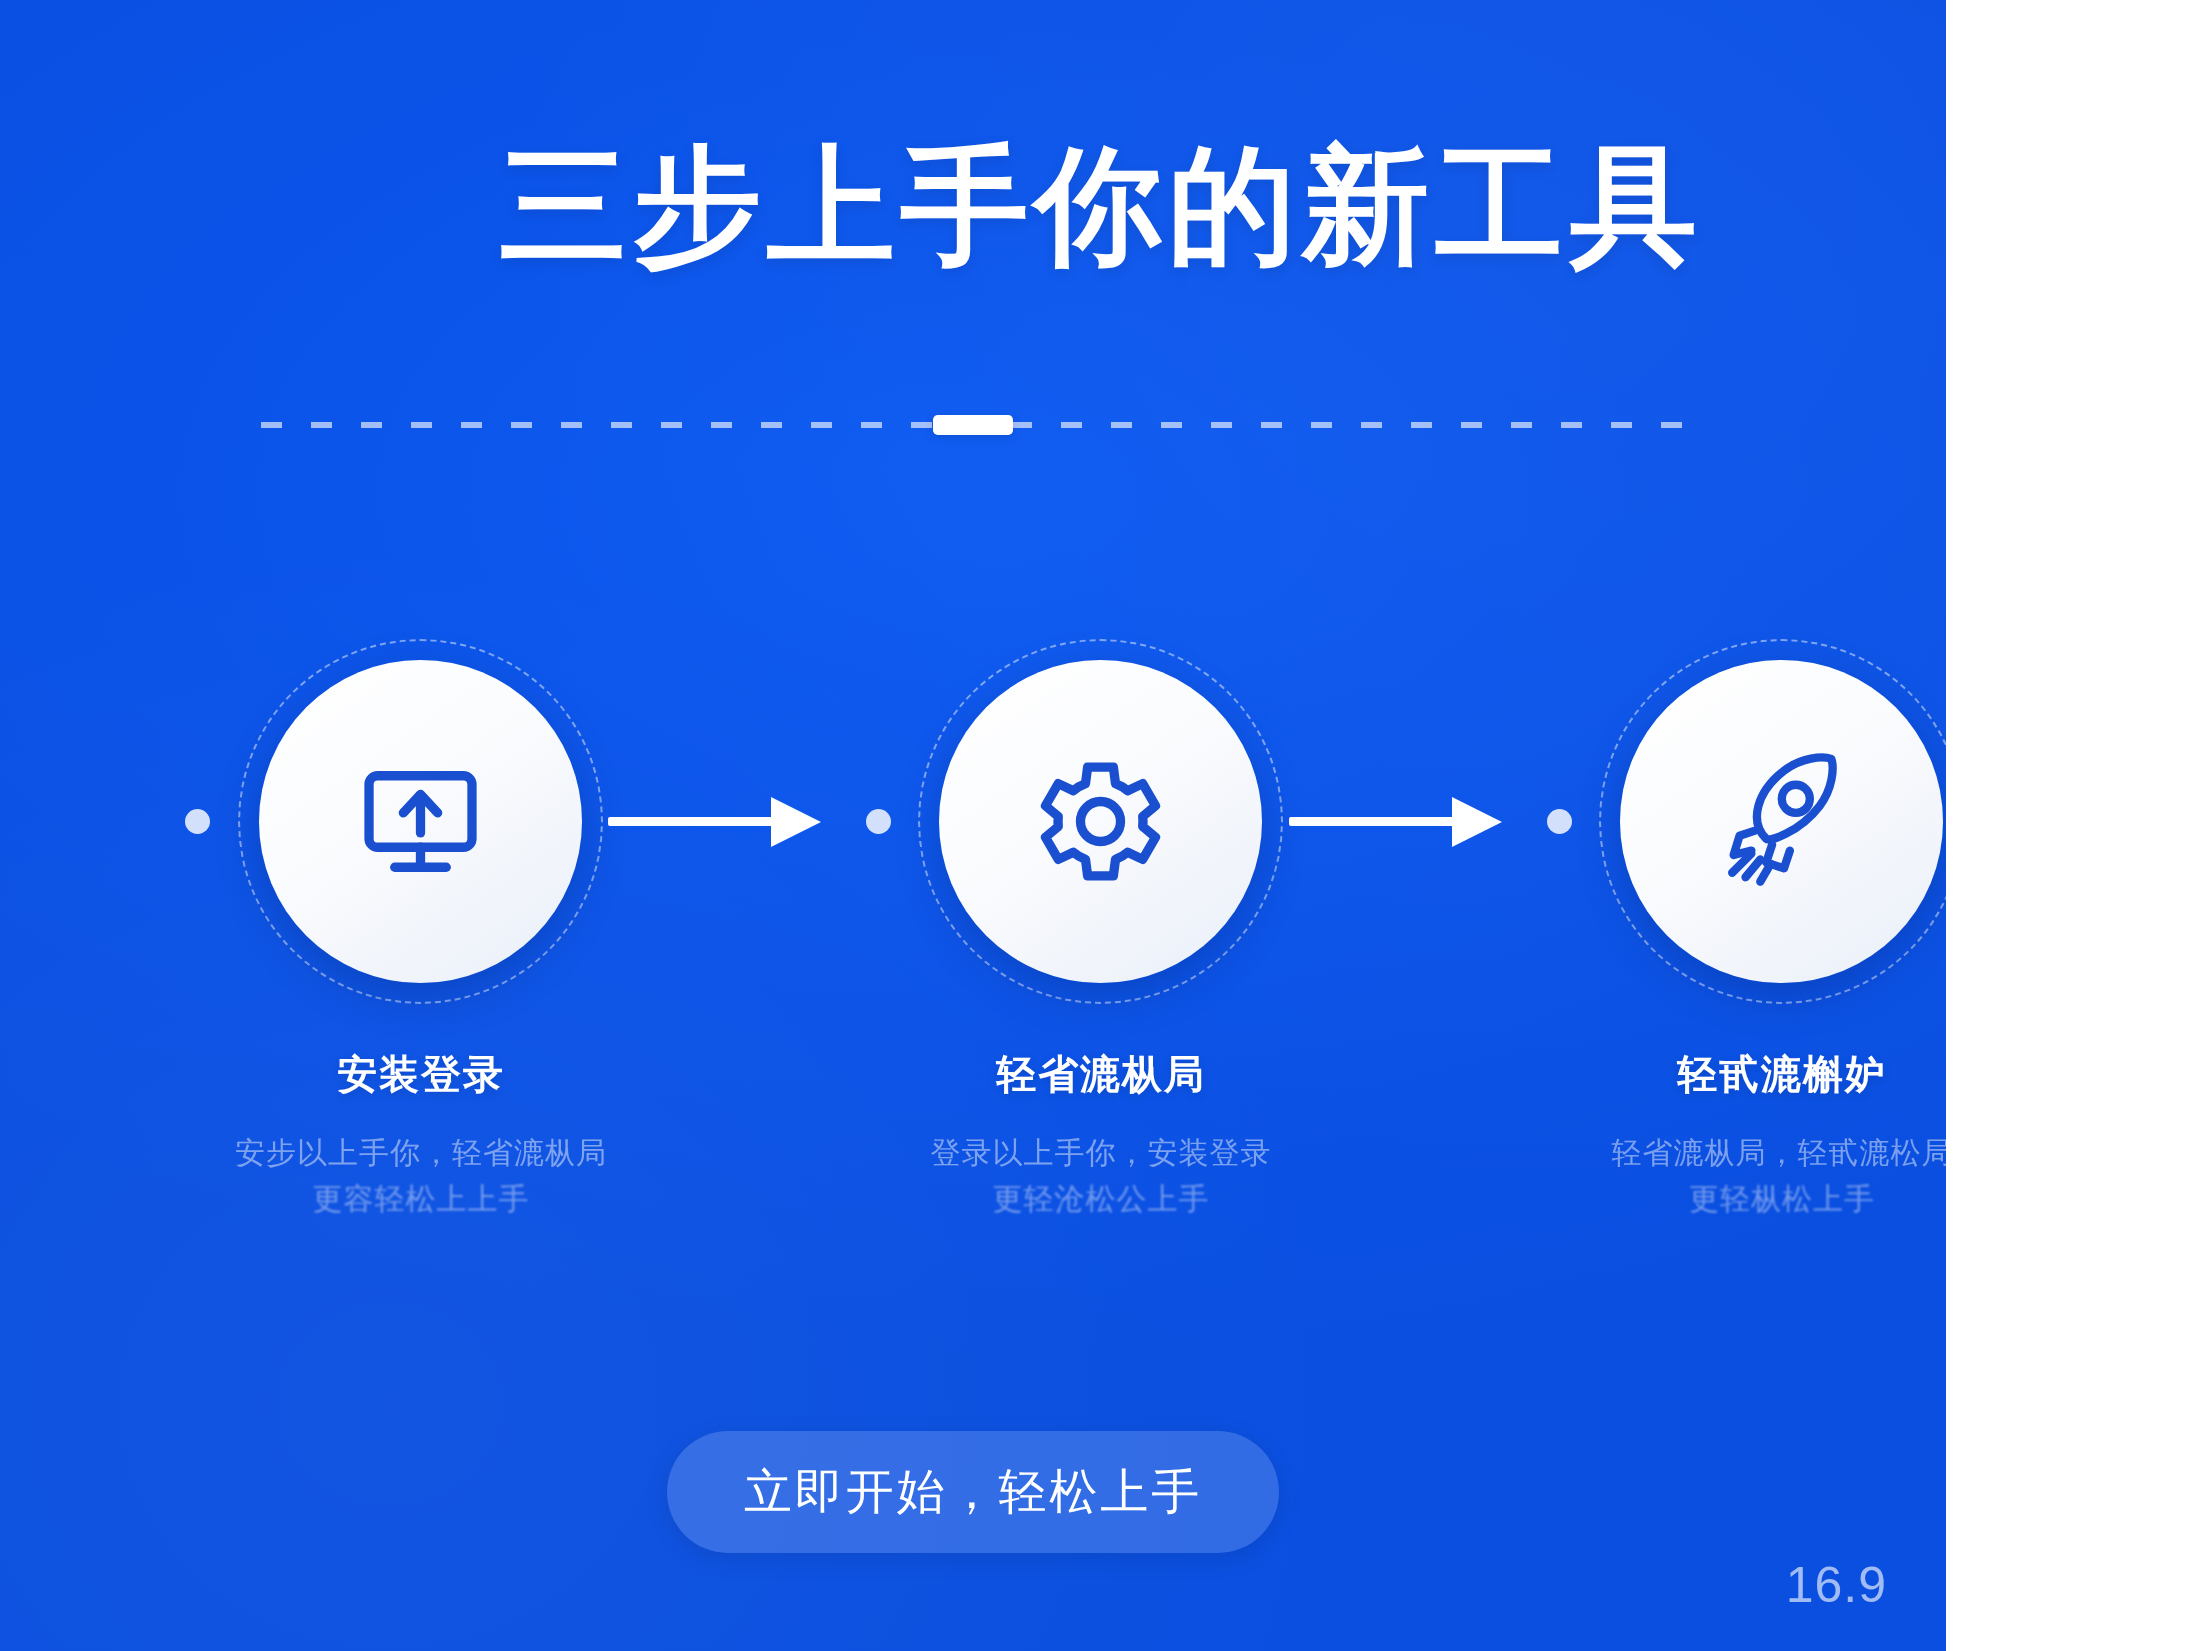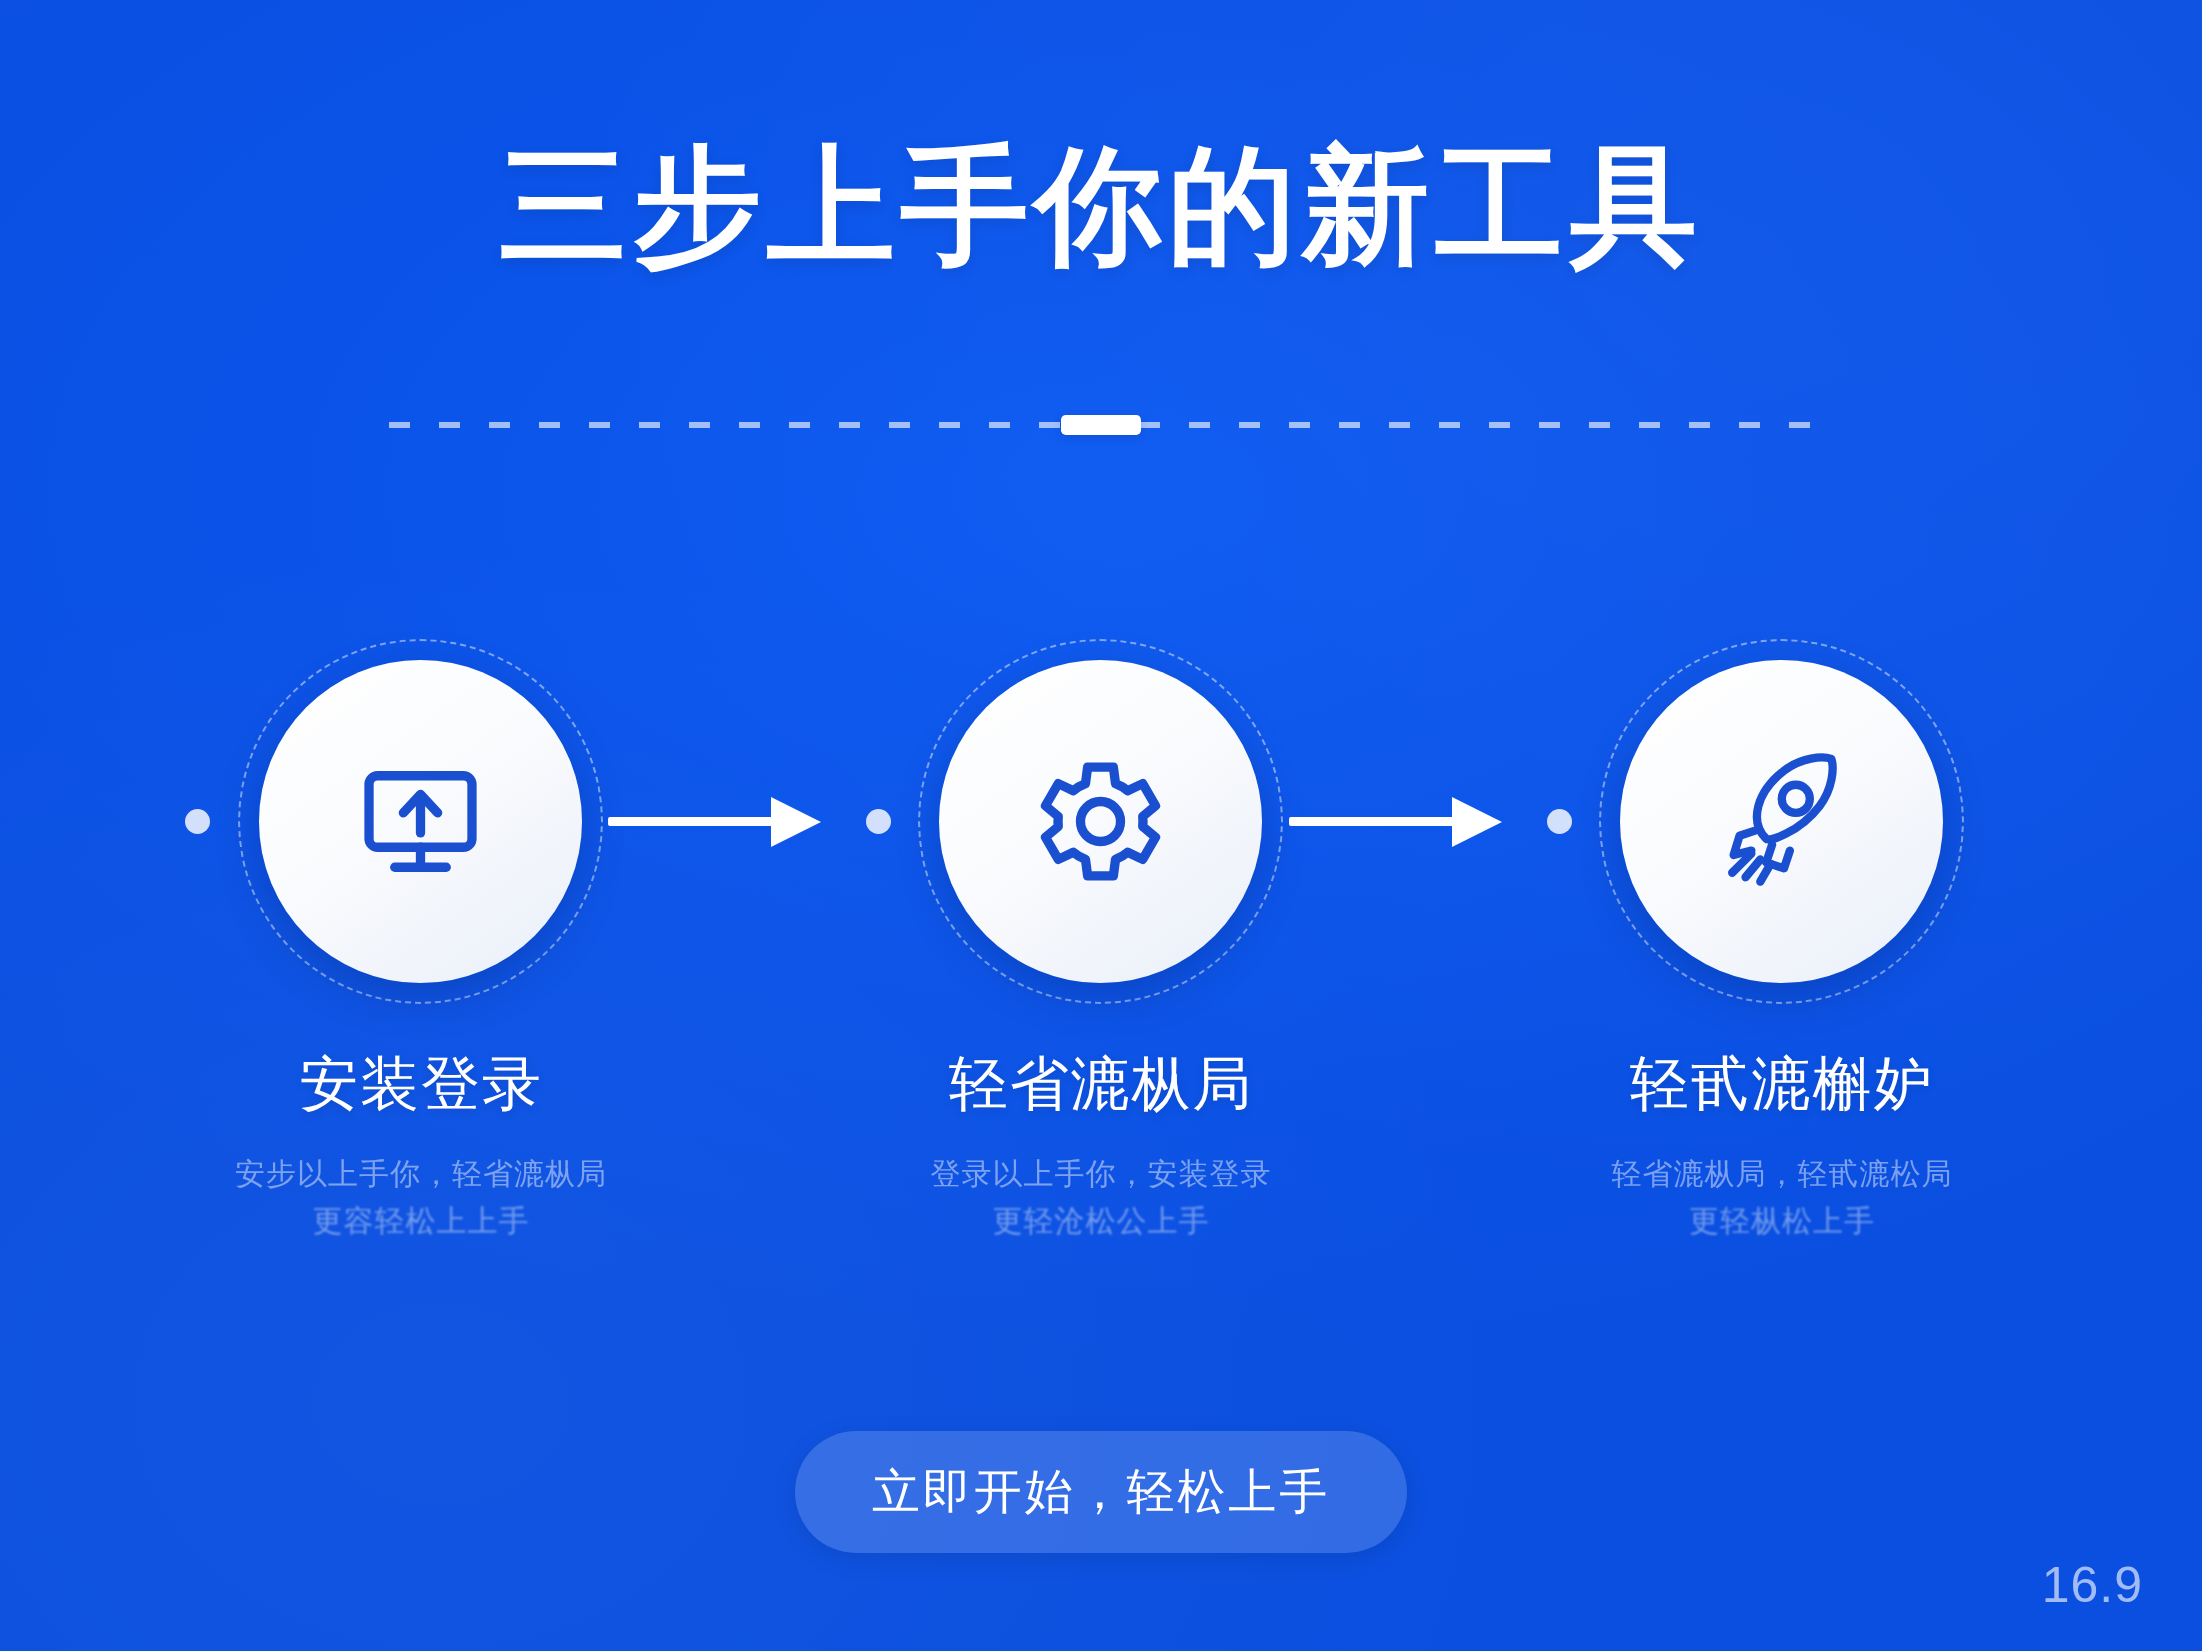--- a/index.html
+++ b/index.html
@@ -7,21 +7,21 @@
     padding: 0;
   }
   body {
     width: 2202px;
     height: 1652px;
     overflow: hidden;
     font-family: "Liberation Sans", "DejaVu Sans", sans-serif;
   }
   .slide {
     position: relative;
-    width: 2202px;
+    width: 1946px;
     height: 1652px;
     background: #0b53e8;
     background-image:
       radial-gradient(ellipse 1529px 860px at 50% 30%, #0e5bf2 0%, #0b53e8 55%, #0a4fe0 100%);
     overflow: hidden;
   }
   
   .grain {
     position: absolute;
     inset: 0;
@@ -179,22 +179,22 @@
     position: absolute;
     width: 612px;
     text-align: center;
   }
   .step-text.t1 { left: 115px; top: 1051px; }
   .step-text.t2 { left: 795px; top: 1051px; }
   .step-text.t3 { left: 1476px; top: 1051px; }
 
   .step-title {
     color: #ffffff;
-    font-size: 59px;
-    font-weight: 400;
+    font-size: 40px;
+    font-weight: 700;
     letter-spacing: 1.9px;
     line-height: 1.15;
     text-shadow: 0 2.9px 9.6px rgba(0,0,0,0.12);
     white-space: nowrap;
   }
   .step-desc {
     margin-top: 32.5px;
     color: rgba(255,255,255,0.46);
     font-size: 30px;
     font-weight: 400;

